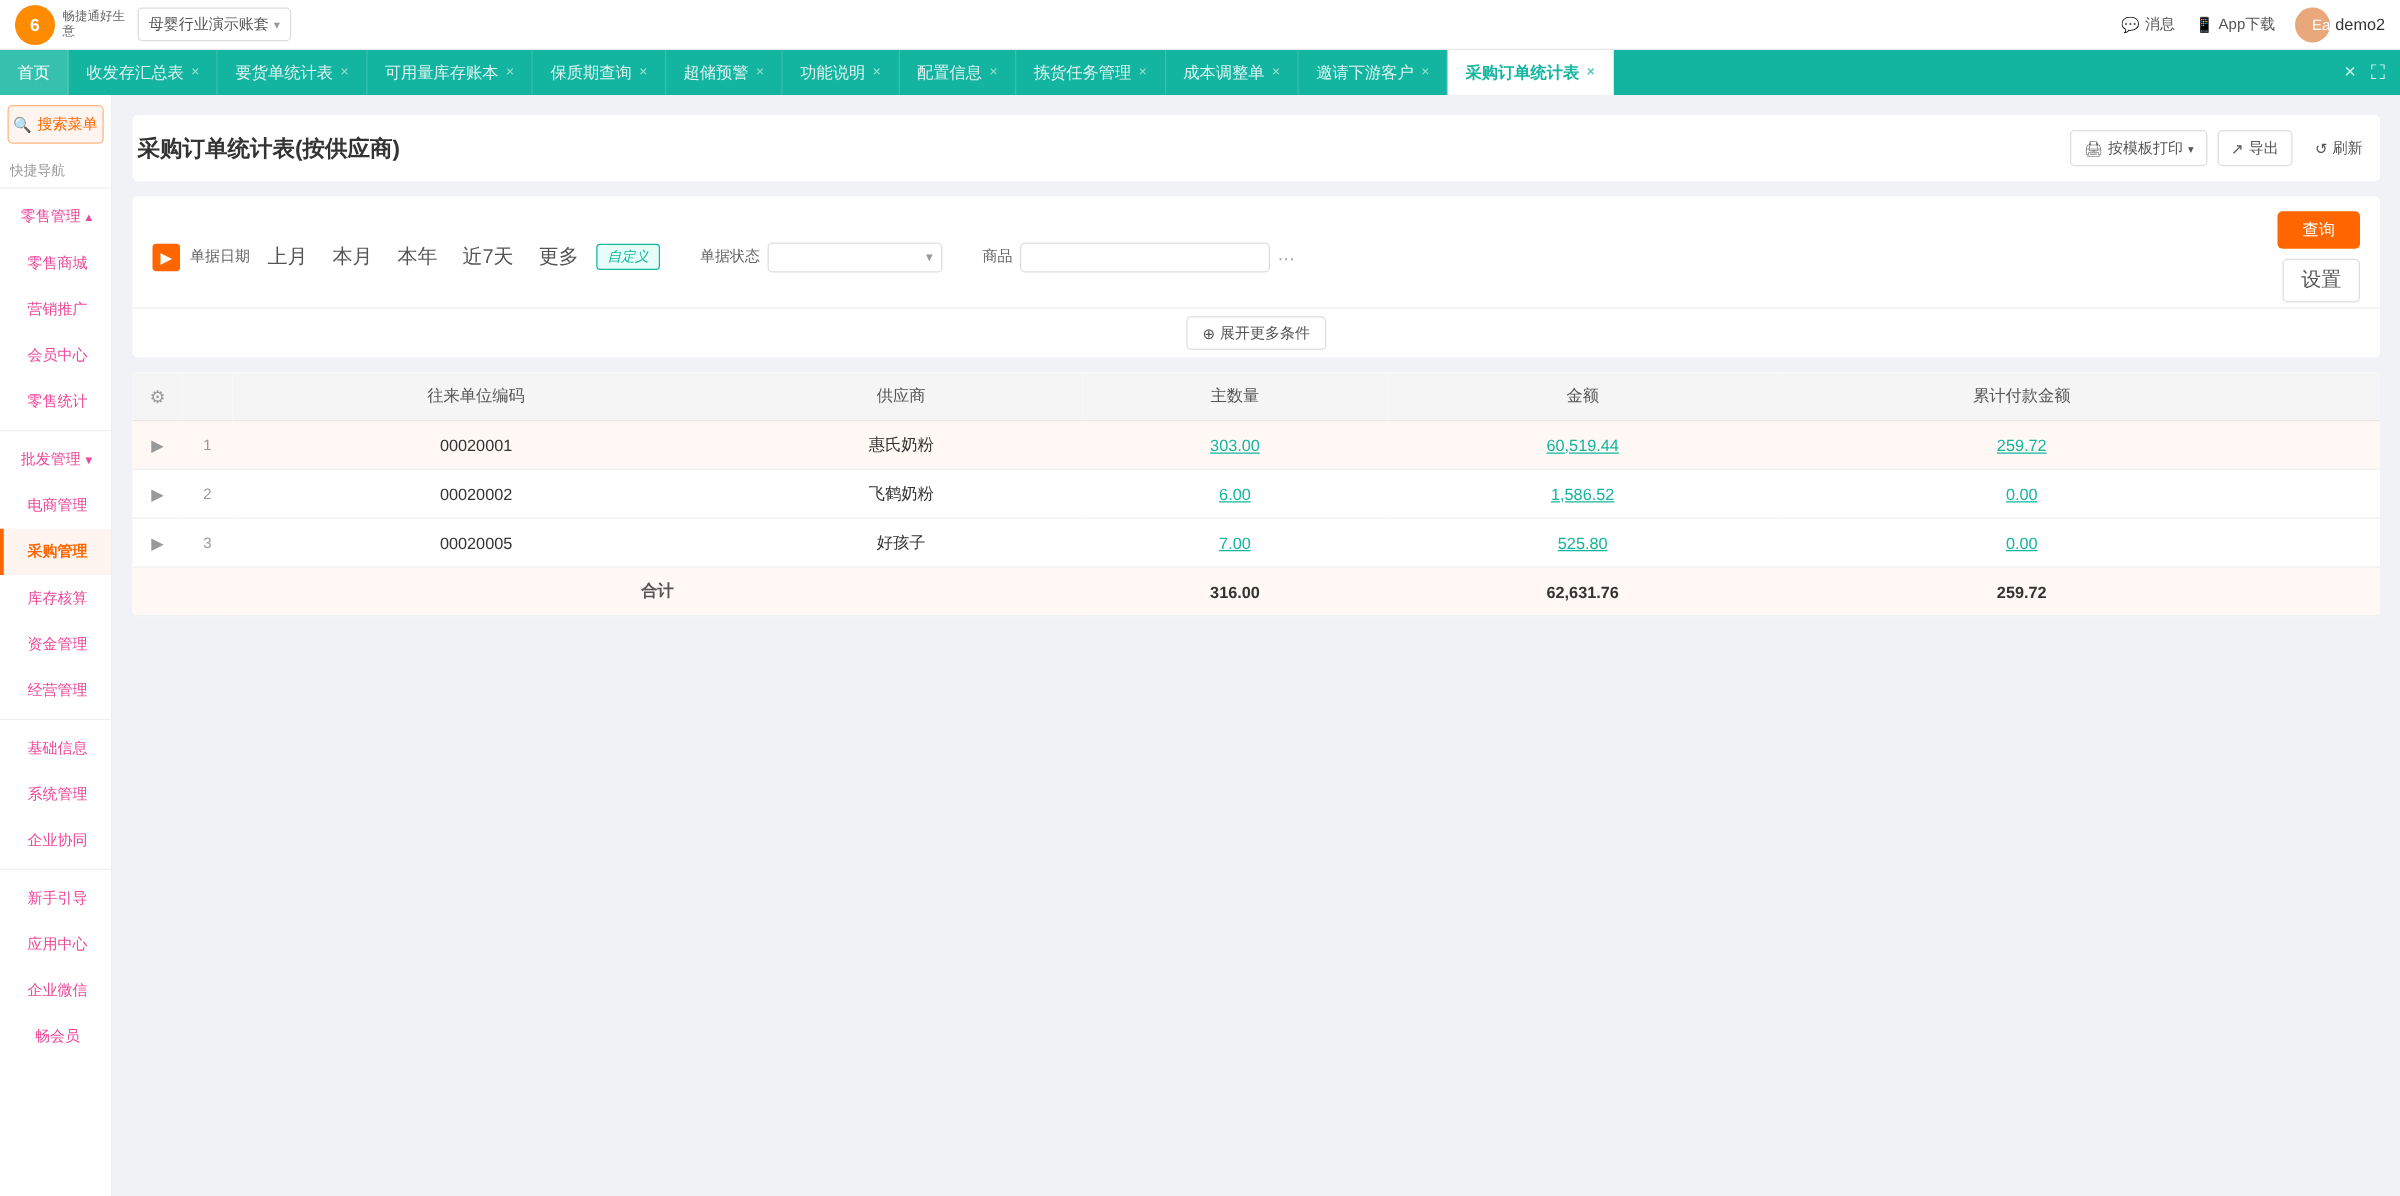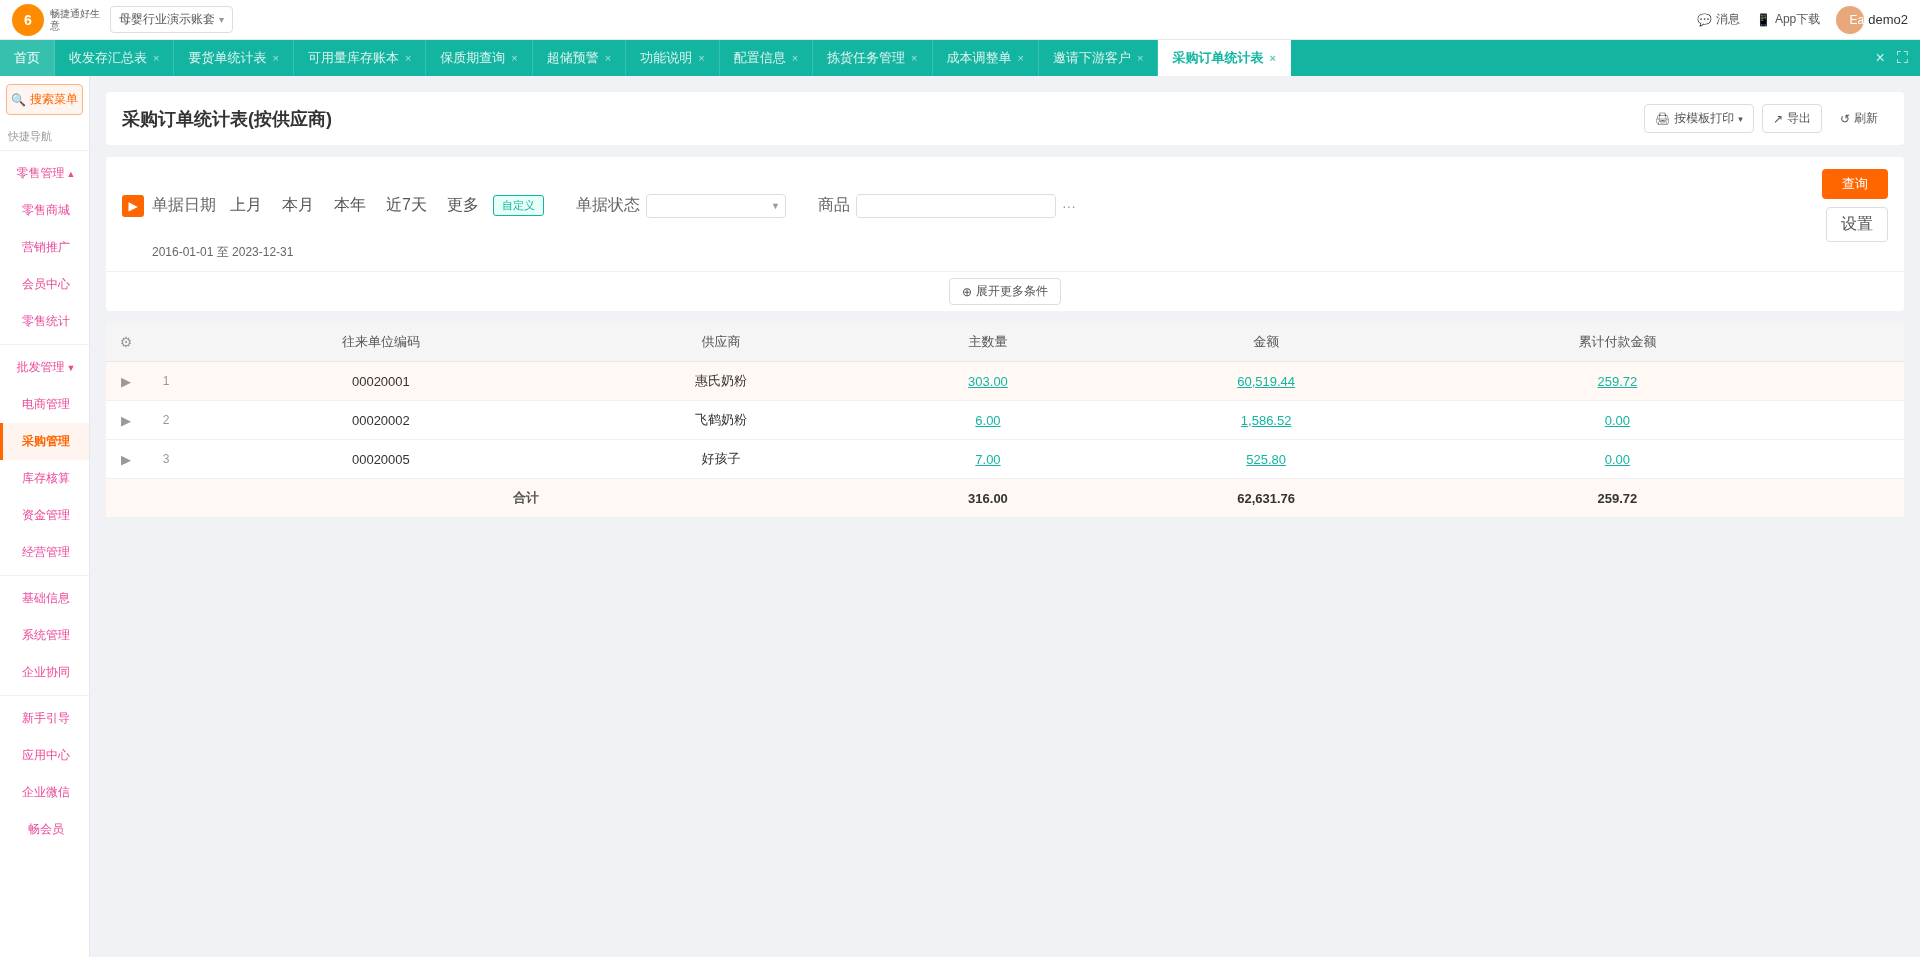--- a/index.html
+++ b/index.html
@@ -35,31 +35,31 @@
     .sidebar-search-btn { width: 100%; padding: 6px 0; background: #fff5f0; border: 1px solid #ffb380; border-radius: 4px; color: #ff6600; font-size: 12px; cursor: pointer; display: flex; align-items: center; justify-content: center; gap: 4px; }
     .sidebar-nav-label { padding: 6px 8px 2px; font-size: 11px; color: #999; }
     .sidebar-item { padding: 10px 4px; text-align: center; cursor: pointer; color: #ec4899; font-size: 12px; border-left: 3px solid transparent; }
     .sidebar-item.active { color: #ff6600; background: #fff5f0; border-left: 3px solid #ff6600; font-weight: bold; }
     .sidebar-item.has-sub { display: flex; align-items: center; justify-content: center; gap: 2px; }
     .sidebar-divider { height: 1px; background: #f0f0f0; margin: 4px 0; }
 
     
     .page-content { flex: 1; overflow-y: auto; padding: 16px; background: #f0f2f5; }
 
-    .page-header { background: #fff; padding: 12px 16px; margin-bottom: 12px; border-radius: 4px; display: flex; align-items: center; justify-content: space-between; }
+    .page-header { background: #fff; padding: 12px 4px; margin-bottom: 12px; border-radius: 4px; display: flex; align-items: center; justify-content: space-between; }
     .page-title { font-size: 18px; font-weight: bold; color: #333; }
     .header-actions { display: flex; align-items: center; gap: 8px; }
     .btn-print { display: flex; align-items: center; gap: 4px; padding: 5px 10px; border: 1px solid #ddd; border-radius: 4px; background: #fff; cursor: pointer; font-size: 12px; color: #555; }
     .btn-export { display: flex; align-items: center; gap: 4px; padding: 5px 10px; border: 1px solid #ddd; border-radius: 4px; background: #fff; cursor: pointer; font-size: 12px; color: #555; }
     .btn-refresh { display: flex; align-items: center; gap: 4px; padding: 5px 10px; border: none; background: none; cursor: pointer; font-size: 12px; color: #555; }
     .filter-item { display: flex; align-items: center; gap: 6px; }
-    .filter-label { font-size: 16px; color: #666; white-space: nowrap; }
+    .filter-label { font-size: 12px; color: #666; white-space: nowrap; }
     .date-btns { display: flex; gap: 4px; }
     .date-btn { padding: 2px 8px; border: none; background: none; cursor: pointer; font-size: 16px; color: #555; }
-    .date-tag { padding: 2px 8px; background: #e6fff9; border: 1px solid #13b5a0; border-radius: 3px; color: #13b5a0; font-size: 11px; cursor: pointer; }
+    .date-tag { padding: 2px 8px; background: #e6fff9; border: 1px solid #13b5a0; border-radius: 3px; color: #13b5a0; font-size: 11px; cursor: pointer; font-style: italic; }
     .date-range { font-size: 12px; color: #666; margin-left: 8px; }
     .filter-select { padding: 4px 24px 4px 8px; border: 1px solid #ddd; border-radius: 4px; font-size: 12px; color: #555; background: #fff; appearance: none; min-width: 140px; cursor: pointer; }
     .filter-input { padding: 4px 8px; border: 1px solid #ddd; border-radius: 4px; font-size: 12px; color: #555; background: #fff; min-width: 140px; }
     .expand-btn { display: flex; align-items: center; gap: 4px; padding: 4px 12px; border: 1px solid #ddd; border-radius: 4px; background: #fff; cursor: pointer; font-size: 12px; color: #555; }
     .btn-query { padding: 6px 20px; background: #ff6600; border: none; border-radius: 4px; color: #fff; font-size: 13px; cursor: pointer; }
     .btn-settings { padding: 6px 14px; background: #fff; border: 1px solid #ddd; border-radius: 4px; color: #555; font-size: 16px; cursor: pointer; margin-top: 4px; }
     .select-wrapper { position: relative; display: inline-block; }
     .select-wrapper::after { content: '▼'; position: absolute; right: 6px; top: 50%; transform: translateY(-50%); font-size: 9px; color: #999; pointer-events: none; }
 
     
@@ -296,23 +296,20 @@
             <input type="text" class="filter-input" style="min-width: 200px;">
             <span style="font-size:14px; color:#999; cursor:pointer;">···</span>
           </div>
 
           <div style="margin-left: auto; display: flex; flex-direction: column; align-items: flex-end; gap: 4px;">
             <button class="btn-query">查询</button>
             <button class="btn-settings">设置</button>
           </div>
         </div>
 
-        <div style="margin-left: 22px; padding: 2px 0 6px;">
-          <span class="date-range">2016-01-01 至 2023-12-31</span>
-        </div>
       </div>
 
       <div class="filter-expand-line">
         <button class="expand-btn">
           <span>⊕</span>
           <span>展开更多条件</span>
         </button>
       </div>
     </div>
 

